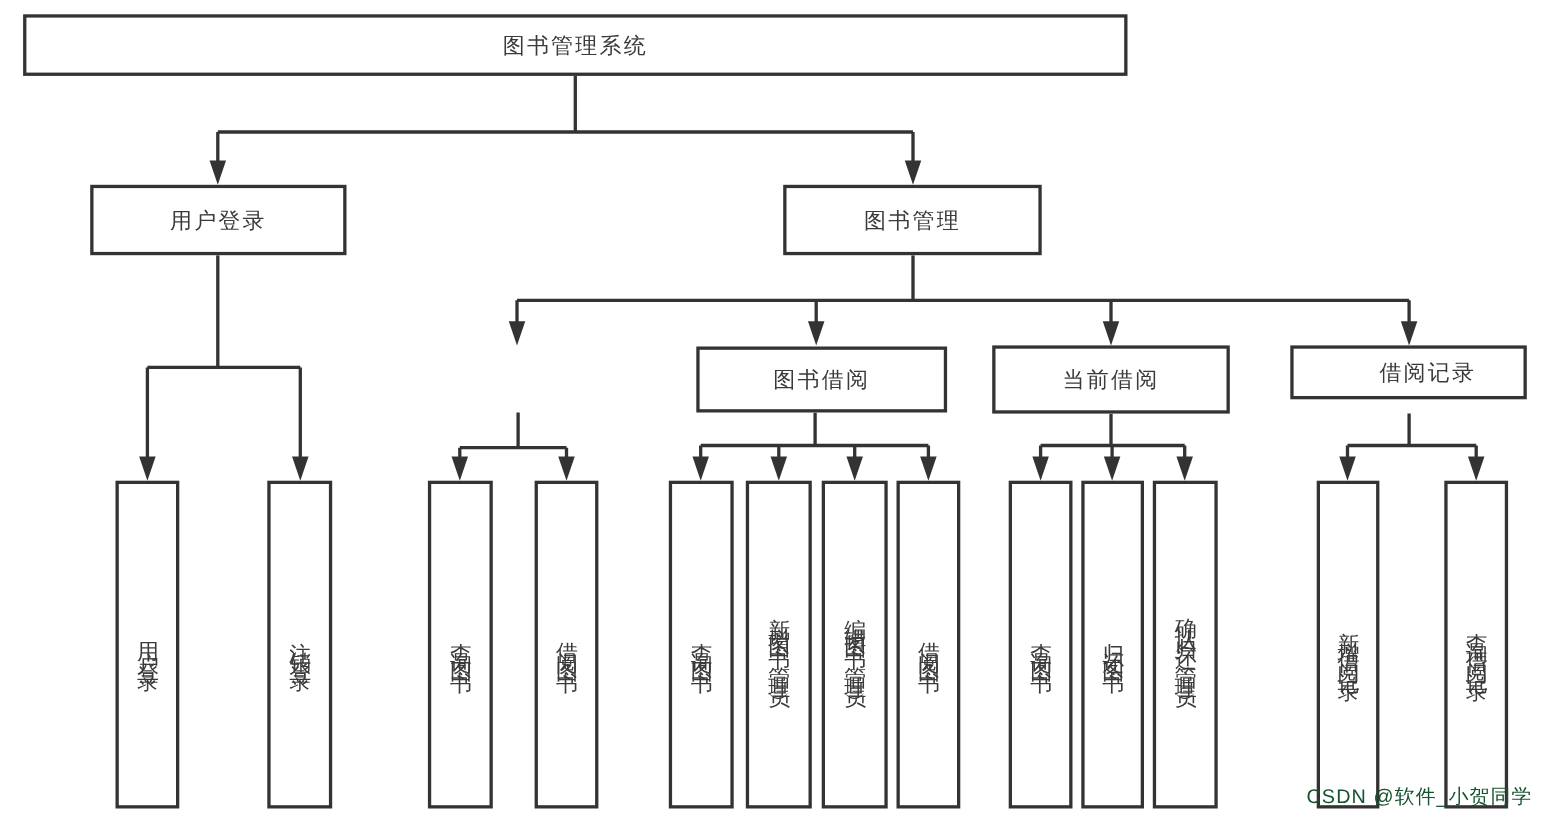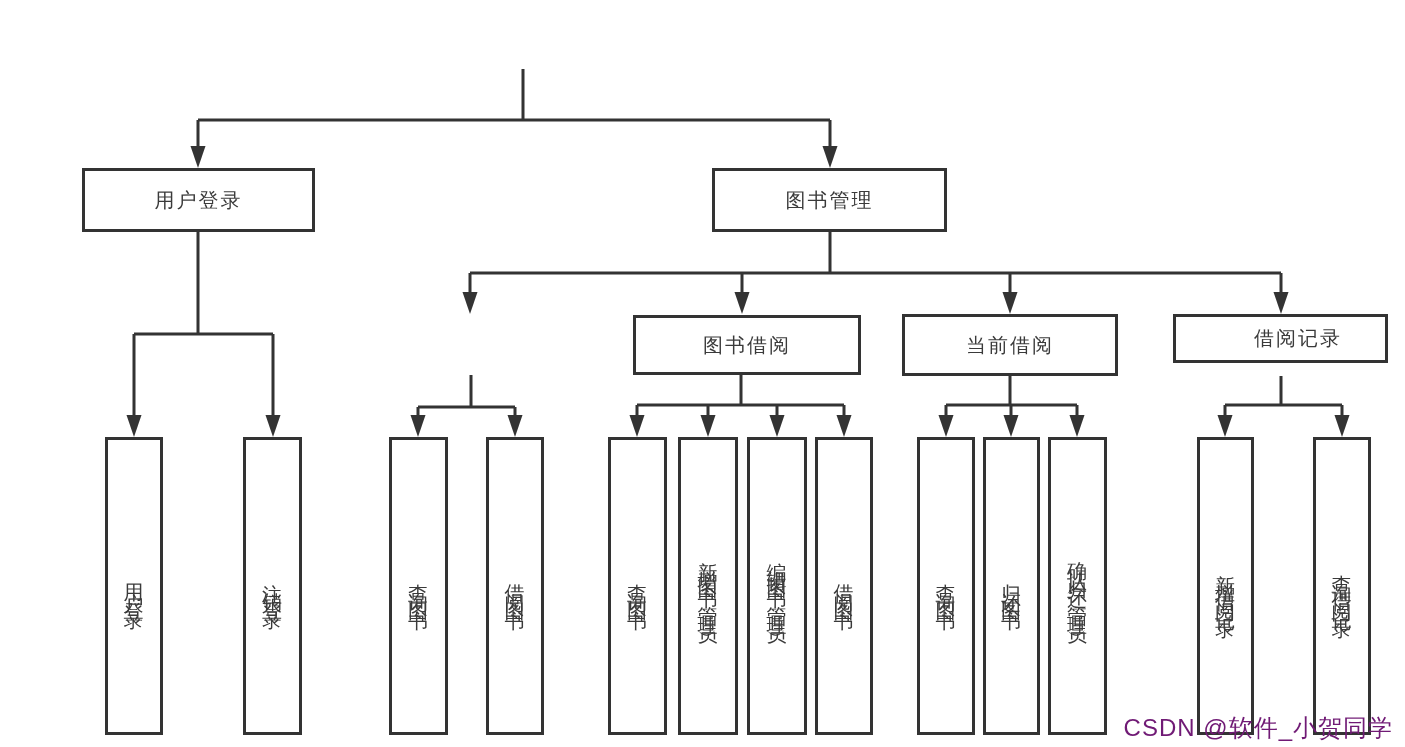--- a/index.html
+++ b/index.html
@@ -54,22 +54,22 @@
   #l-8  { left: 815px;  width: 58px; }
   #l-9  { left: 917px;  width: 58px; }
   #l-10 { left: 983px;  width: 57px; }
   #l-11 { left: 1048px; width: 59px; }
   #l-12 { left: 1197px; width: 57px; }
   #l-13 { left: 1313px; width: 58px; }
   .watermark {
     position: absolute;
     right: 12px;
     top: 712px;
-    font-size: 24px;
-    color: #701a75;
+    font-size: 18px;
+    color: #14532d;
     letter-spacing: 1px;
     white-space: nowrap;
   }
 </style>
 </head>
 <body>
 
 <div class="stage">
 
   <svg class="connectors" viewBox="0 0 1405 747" xmlns="http://www.w3.org/2000/svg">
@@ -98,20 +98,23 @@
       <polygon points="769.5,415 784.5,415 777,437"></polygon>
       <polygon points="836.5,415 851.5,415 844,437"></polygon>
       <polygon points="938.5,415 953.5,415 946,437"></polygon>
       <polygon points="1003.5,415 1018.5,415 1011,437"></polygon>
       <polygon points="1069.5,415 1084.5,415 1077,437"></polygon>
       <polygon points="1217.5,415 1232.5,415 1225,437"></polygon>
       <polygon points="1334.5,415 1349.5,415 1342,437"></polygon>
     </g>
   </svg>
 
+  <div class="box hbox" id="b-root">
+    <span>图书管理系统</span>
+  </div>
 
   <div class="box hbox" id="b-login">
     <span>用户登录</span>
   </div>
   <div class="box hbox" id="b-mgmt">
     <span>图书管理</span>
   </div>
 
   <div class="box hbox" id="b-g1">
     <span>图书借阅</span>

